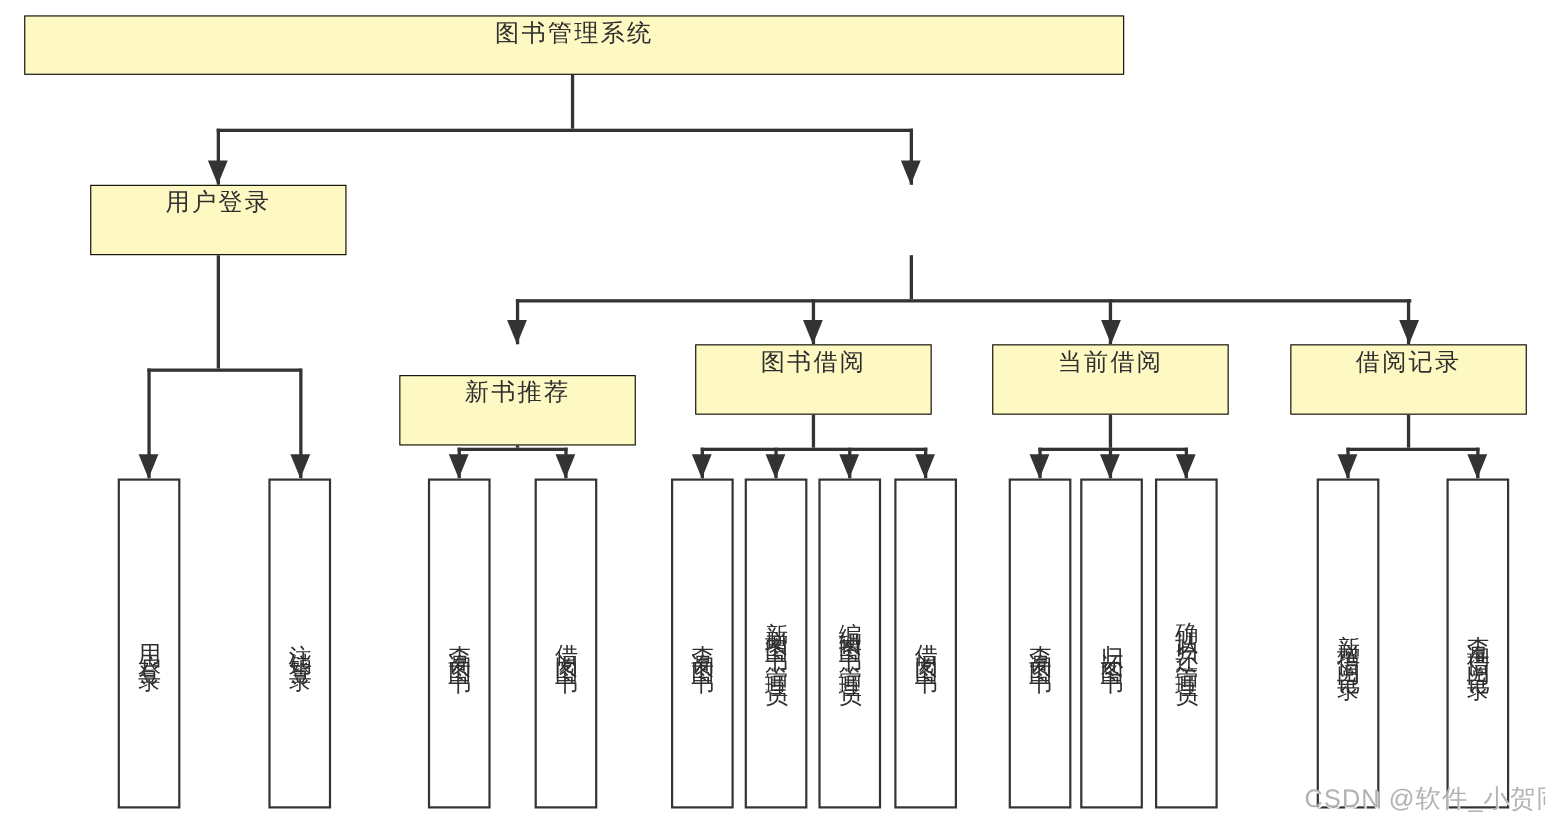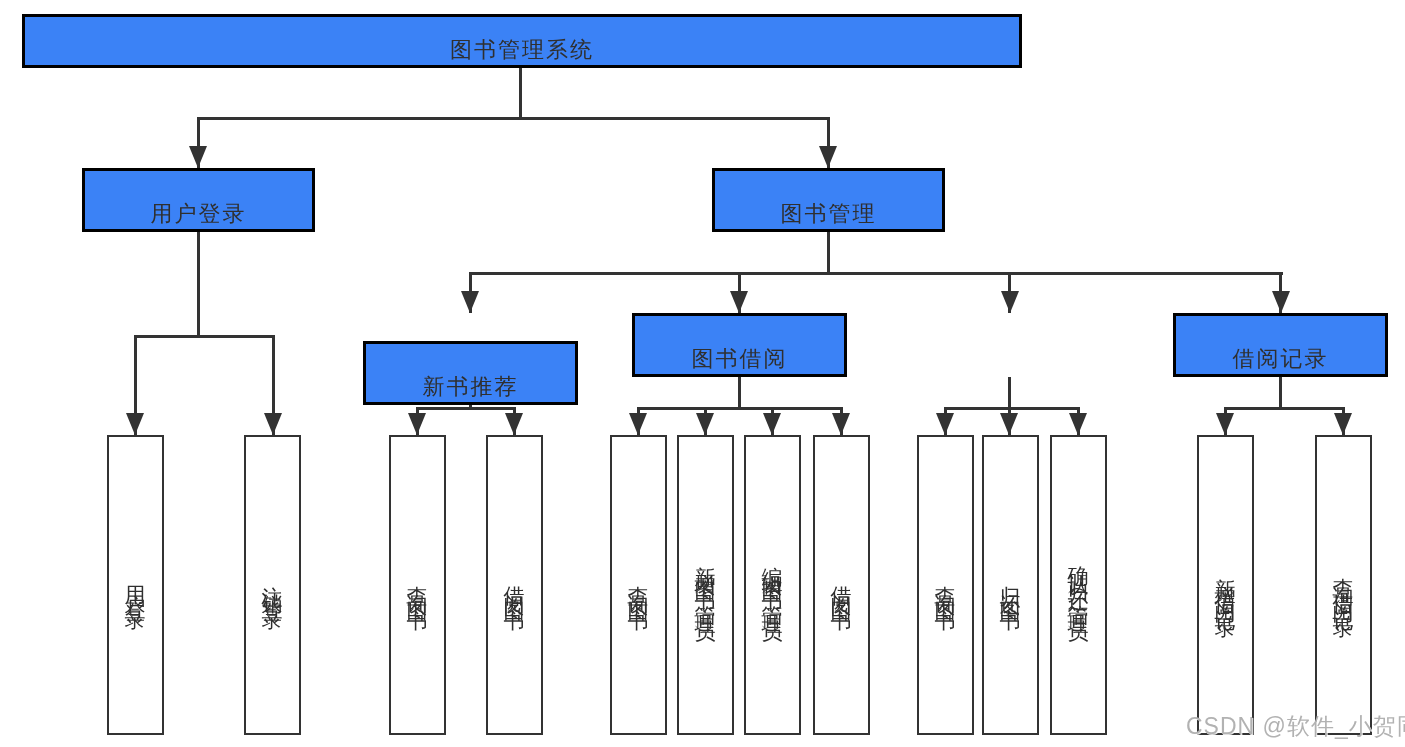--- a/index.html
+++ b/index.html
@@ -13,24 +13,24 @@
     width: 1405px;
     height: 747px;
     background: #ffffff;
     overflow: hidden;
     color: #2f2f2f;
   }
   
   .hnode {
     position: absolute;
     box-sizing: border-box;
-    border: 3px solid #000000;
-    background: #3b82f6;
+    border: 1px solid #000000;
+    background: #fef9c3;
     display: flex;
-    align-items: flex-end;
+    align-items: flex-start;
     justify-content: center;
     font-size: 22px;
     letter-spacing: 2px;
     color: #2f2f2f;
     z-index: 2;
   }
   .vnode {
     position: absolute;
     box-sizing: border-box;
     border: 2px solid #333333;
@@ -229,30 +229,30 @@
   <div class="arrow" id="a-br-add"></div>
   <div class="arrow" id="a-br-q"></div>
 
   <div class="hnode" id="n-root">
     <span>图书管理系统</span>
   </div>
 
   <div class="hnode" id="n-login">
     <span>用户登录</span>
   </div>
-  <div class="hnode" id="n-mgmt">
-    <span>图书管理</span>
-  </div>
 
   <div class="hnode" id="n-newbook">
     <span>新书推荐</span>
   </div>
   <div class="hnode" id="n-borrow">
     <span>图书借阅</span>
   </div>
+  <div class="hnode" id="n-current">
+    <span>当前借阅</span>
+  </div>
   <div class="hnode" id="n-record">
     <span>借阅记录</span>
   </div>
 
   <div class="vnode" id="v-login1">
     <span class="vtext">用户登录</span>
   </div>
   <div class="vnode" id="v-logout">
     <span class="vtext">注销登录</span>
   </div>

